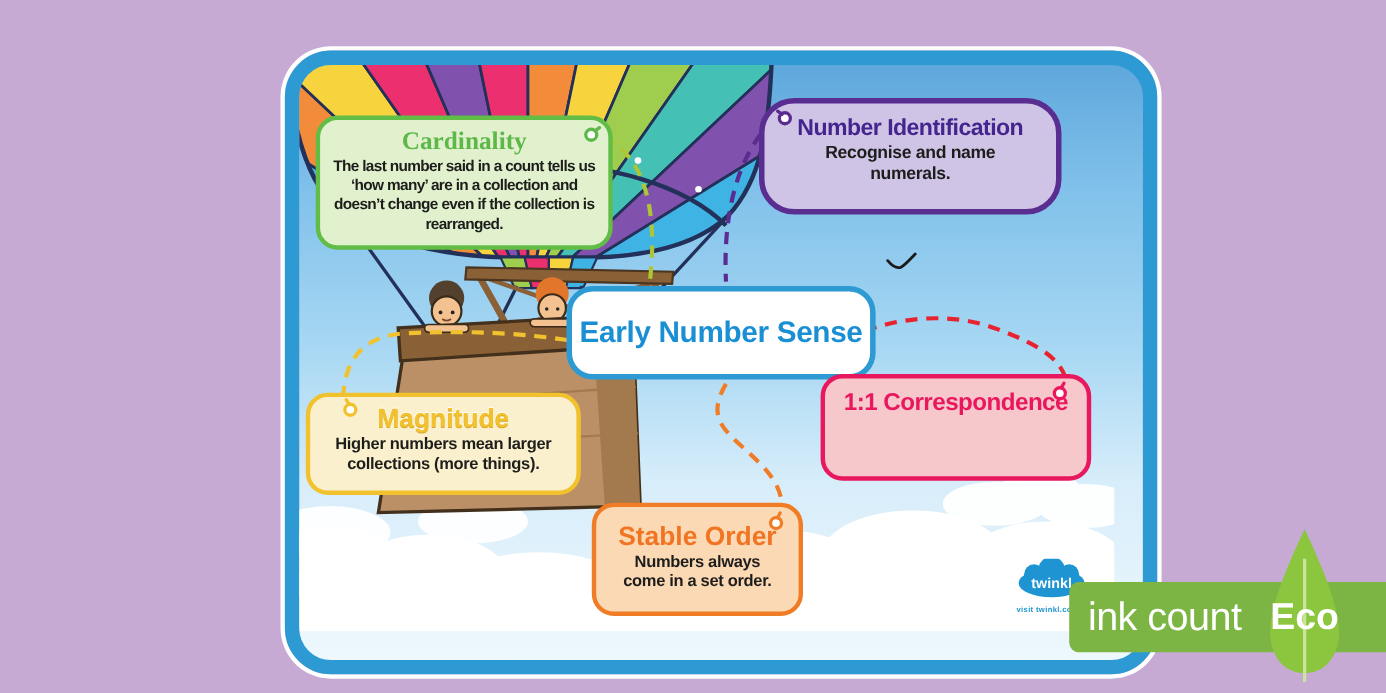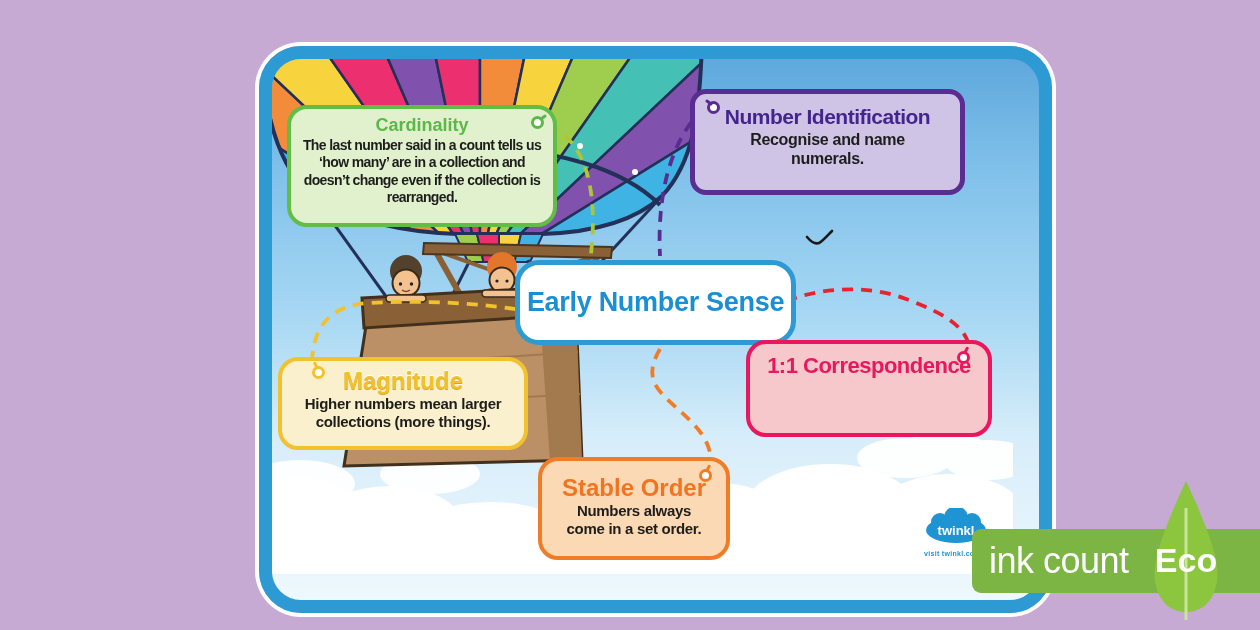--- a/index.html
+++ b/index.html
@@ -22,23 +22,23 @@
   .node{
     position:absolute;box-sizing:border-box;border-radius:20px;text-align:center;
     padding:4px 6px;
   }
   .node h2{margin:3px 0 1px 0;line-height:1.05;}
   .node p{
     margin:2px auto 0 auto;color:#1d1d1b;font-weight:bold;
     font-size:15px;line-height:1.2;letter-spacing:-0.3px;
   }
   .n-card {left:15px; top:46px; width:270px; min-height:122px; background:#e1f0cd;border:4px solid #62bd47;}
-  .n-card h2{color:#5cb849;font-size:18px;}
+  .n-card h2{color:#5cb849;font-size:23px;font-family:Liberation Serif, serif;}
   .n-card p{font-size:14px;letter-spacing:-0.6px;line-height:1.25;}
-  .n-id   {left:418px;top:30px; width:275px; height:106px; background:#cfc3e6;border:5px solid #5a2d91;border-radius:16px;}
+  .n-id   {left:418px;top:30px; width:275px; height:106px; background:#cfc3e6;border:5px solid #5a2d91;border-radius:32px;}
   .n-id h2{color:#44258e;font-size:21px;letter-spacing:-0.5px;margin-top:8px;}
   .n-id p {font-size:16px;max-width:160px;}
   .n-mag  {left:6px;  top:298px;width:250px; height:93px;  background:#faf0cd;border:4px solid #f2c12e;}
   .n-mag h2{color:#f2c12e;font-size:24px;text-shadow:0 1px 0 #d9a62e, 0 -1px 0 #fff;}
   .n-stab {left:266px;top:398px;width:192px; height:103px; background:#fbd9b4;border:4px solid #f07d26;}
   .n-stab h2{color:#f07422;font-size:24px;margin-top:10px;}
   .n-stab p{max-width:150px;}
   .n-corr {left:474px;top:281px;width:246px; height:97px;  background:#f6c7cb;border:4px solid #e9185e;}
   .n-corr h2{color:#e9185e;font-size:22px;letter-spacing:-0.5px;margin-top:6px;}
   .center-node{

